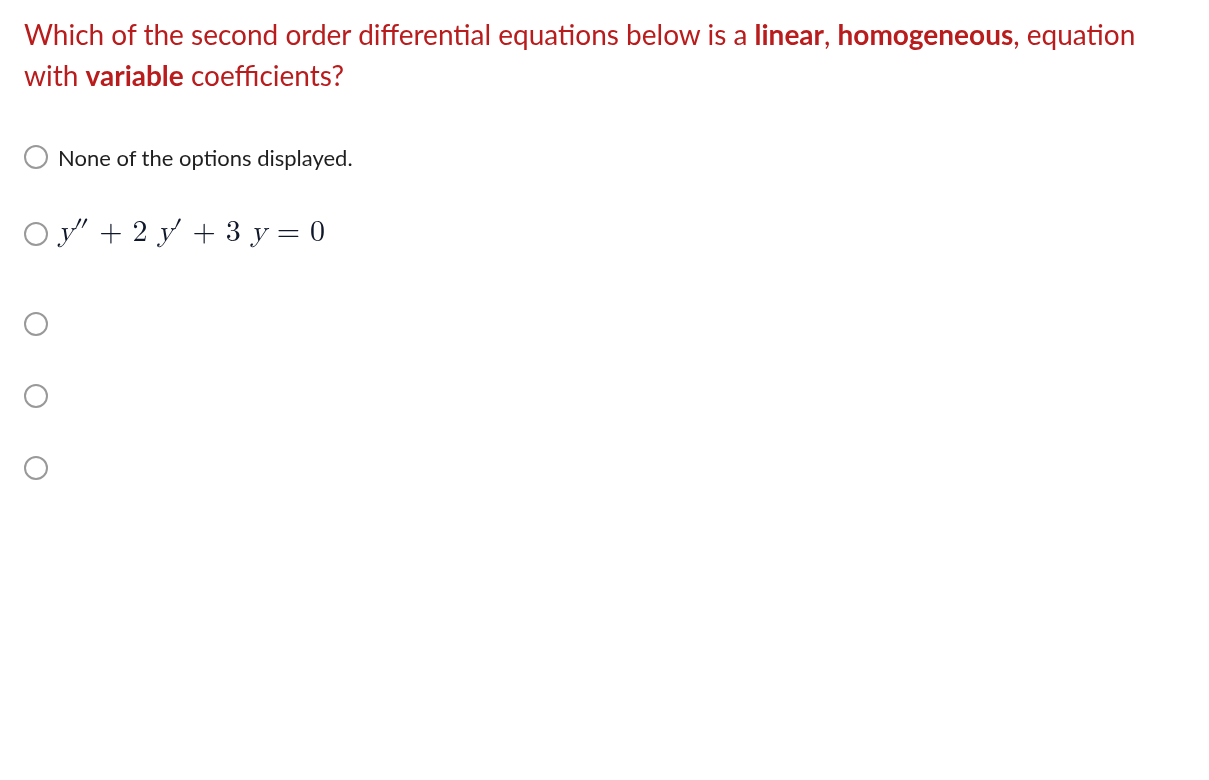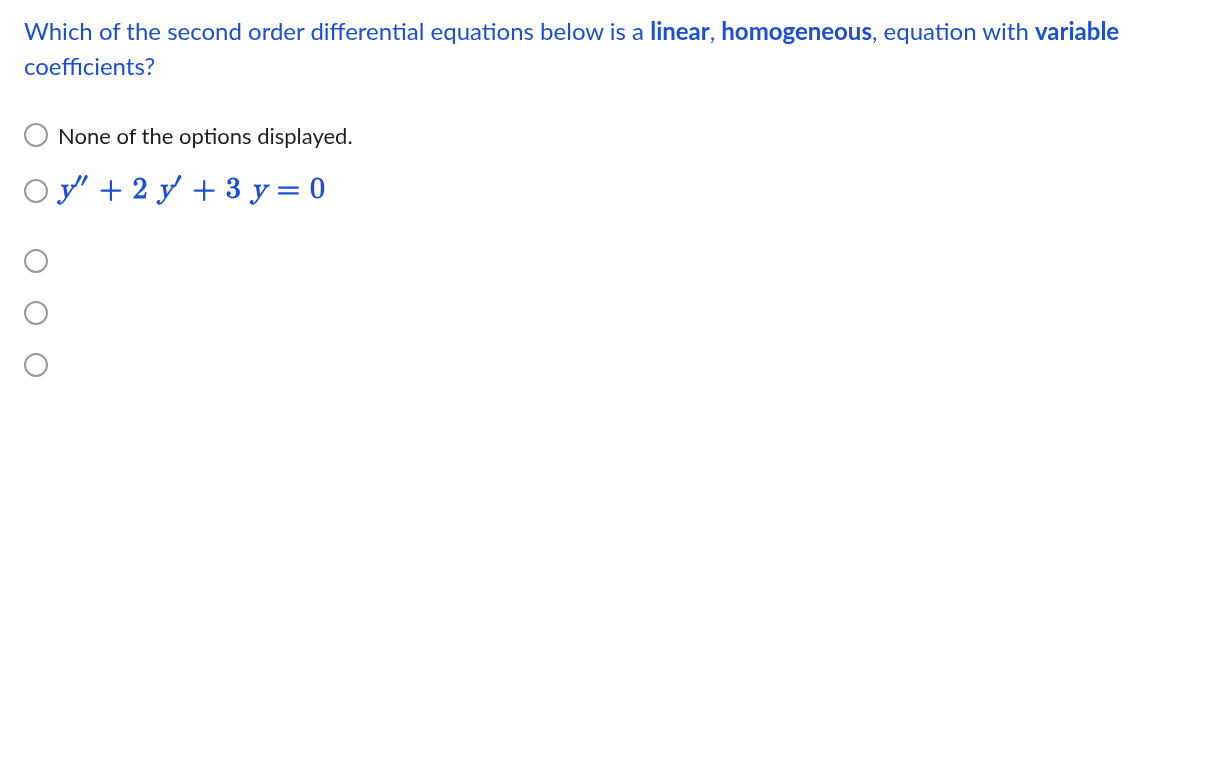--- a/index.html
+++ b/index.html
@@ -9,29 +9,29 @@
     }
     body {
       font-family: 'Segoe UI', Lato, Arial, sans-serif;
       background: #ffffff;
       width: 1209px;
       height: 780px;
       padding: 14px 24px;
       color: #202020;
     }
     .question-text {
-      font-size: 24px;
+      font-size: 28px;
       line-height: 1.45;
-      margin-bottom: 37px;
-      color: #1d4ed8;
+      margin-bottom: 48px;
+      color: #b91c1c;
     }
     .options {
       display: flex;
       flex-direction: column;
-      gap: 20px;
+      gap: 40px;
     }
     .option-row {
       display: flex;
       align-items: flex-start;
       gap: 10px;
     }
     .radio {
       width: 24px;
       height: 24px;
       border: 2px solid #999;
@@ -48,23 +48,22 @@
       margin-top: 22px;
     }
     .option-text {
       font-size: 22px;
       color: #1f1f1f;
       line-height: 1.4;
     }
     .math {
       font-family: 'Cambria Math', 'Latin Modern Math', 'STIX Two Math', serif;
       font-size: 30px;
-      color: #1d4ed8;
+      color: #0f172a;
       white-space: nowrap;
-      font-weight: bold;
     }
     .math .it {
       font-style: italic;
     }
     .math .prime {
       font-style: normal;
     }
     .math .sup {
       font-size: 0.65em;
       vertical-align: super;

